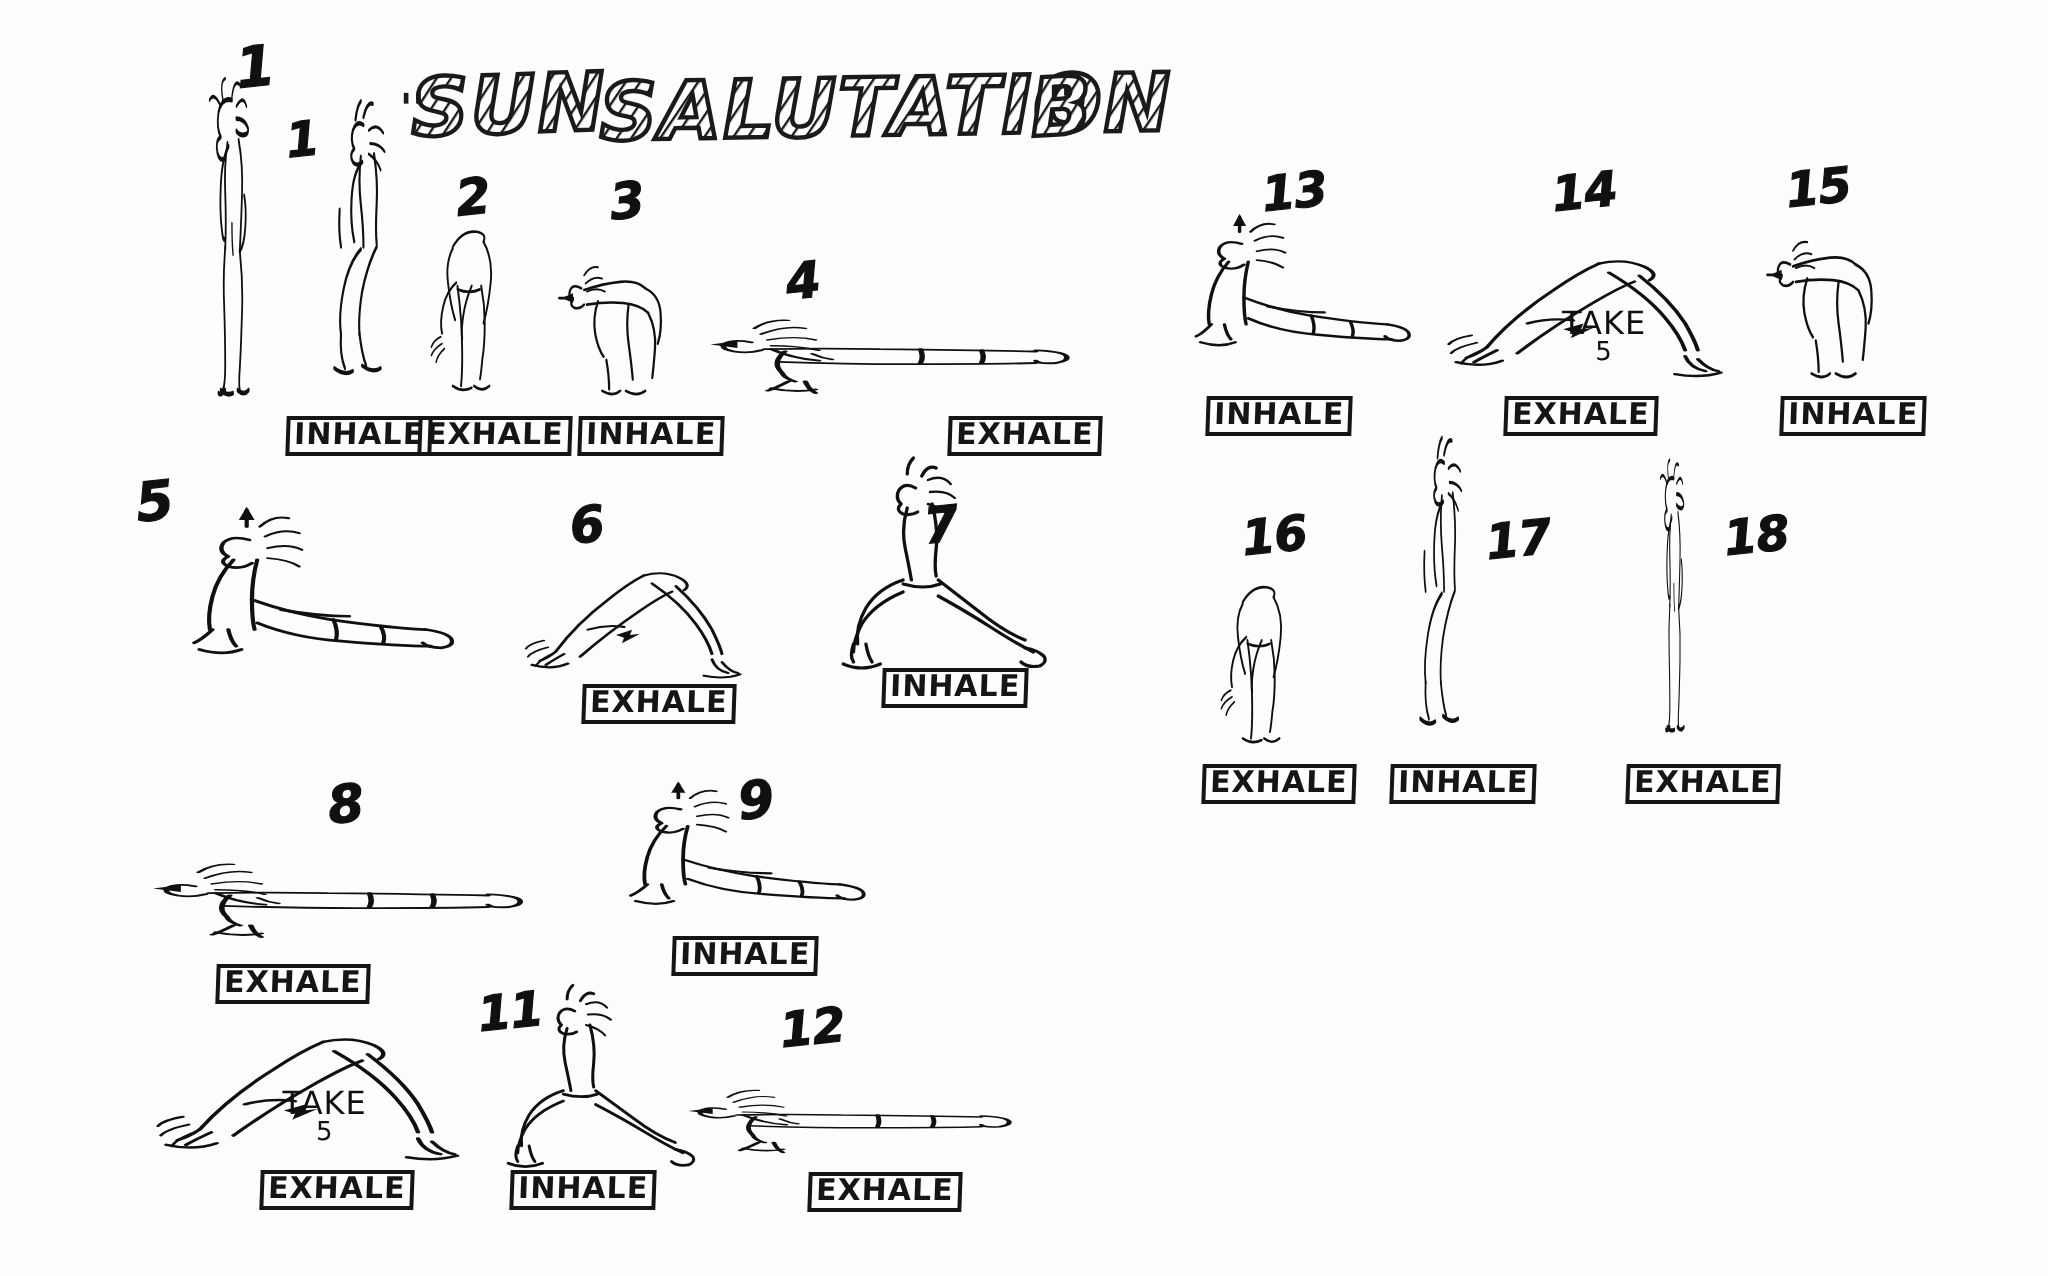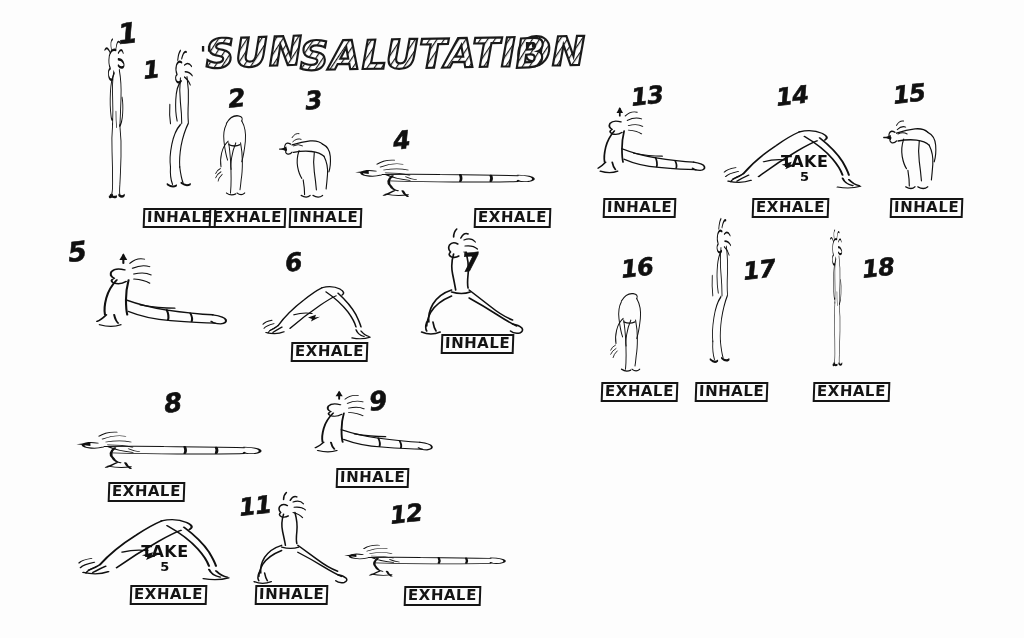--- a/index.html
+++ b/index.html
@@ -39,21 +39,21 @@
     padding:0px 2px 1px 2px;
     line-height:15px;
     background:transparent;
     white-space:nowrap;
     transform:skewX(-2deg);
     user-select:none;
   }
   .take5{
     position:absolute;
     font-family:"DejaVu Sans", sans-serif;
-    font-weight:bold;
+    font-weight:normal;
     font-size:16px;
     color:#101010;
     text-align:center;
     line-height:15px;
     letter-spacing:0.5px;
     user-select:none;
   }
   .take5 .t5n{font-size:13px;display:block;}
   #title{
     position:absolute;

